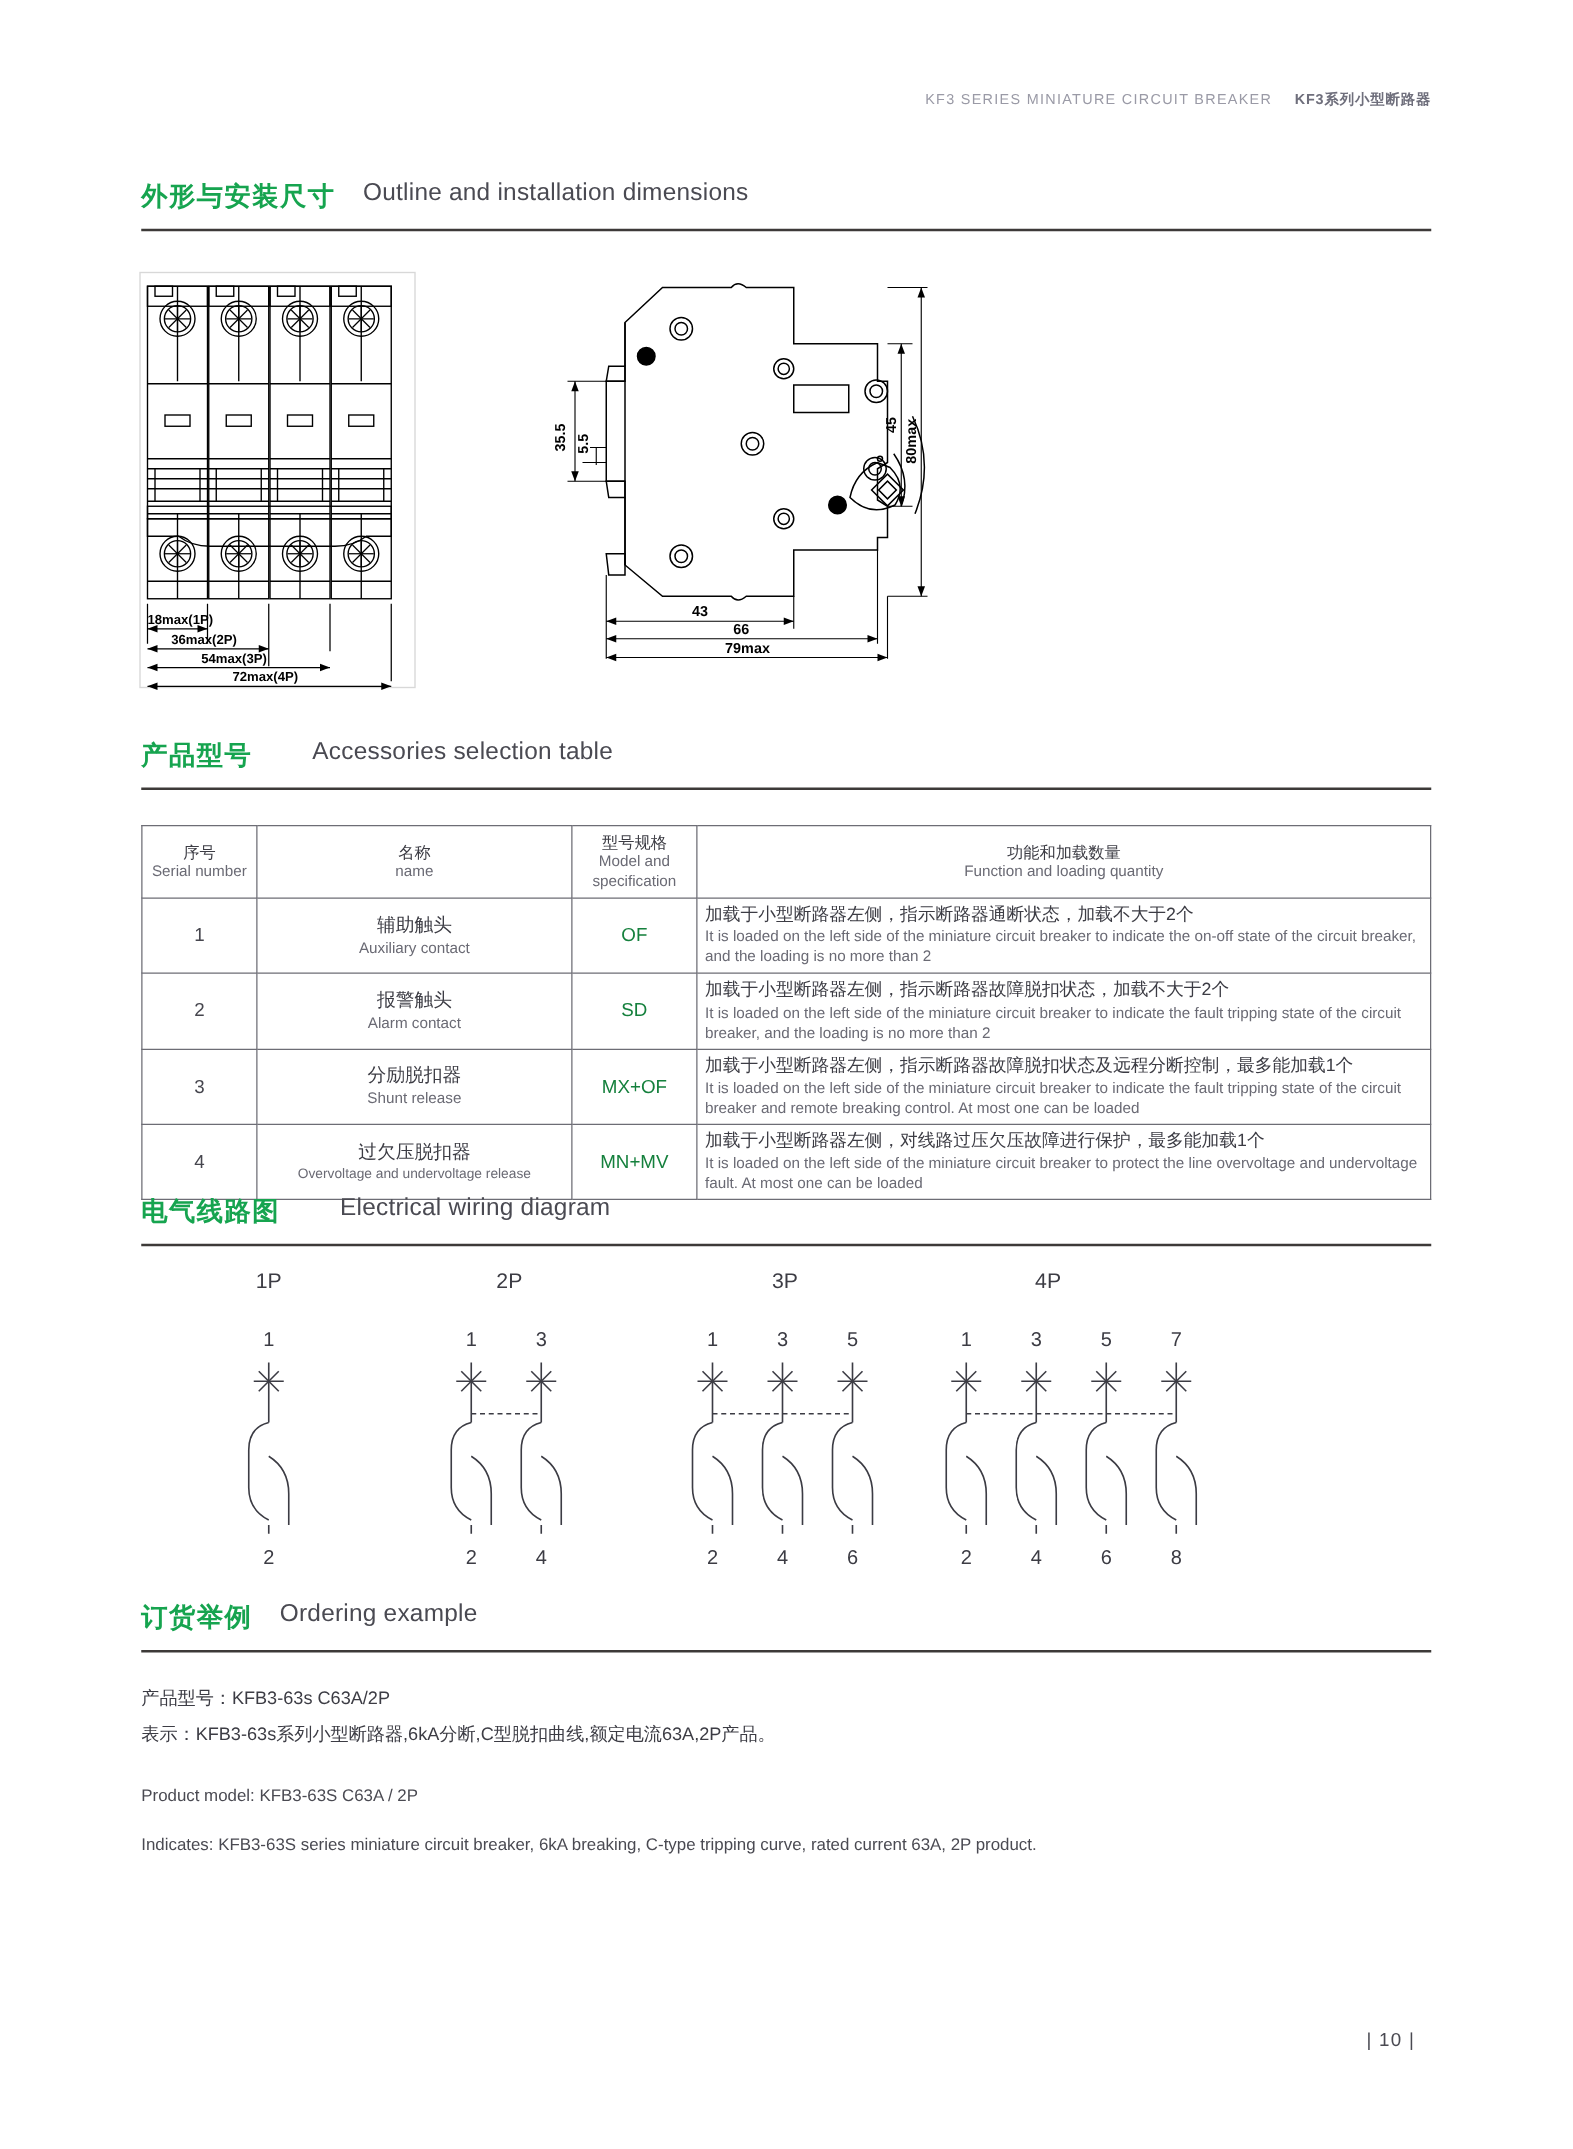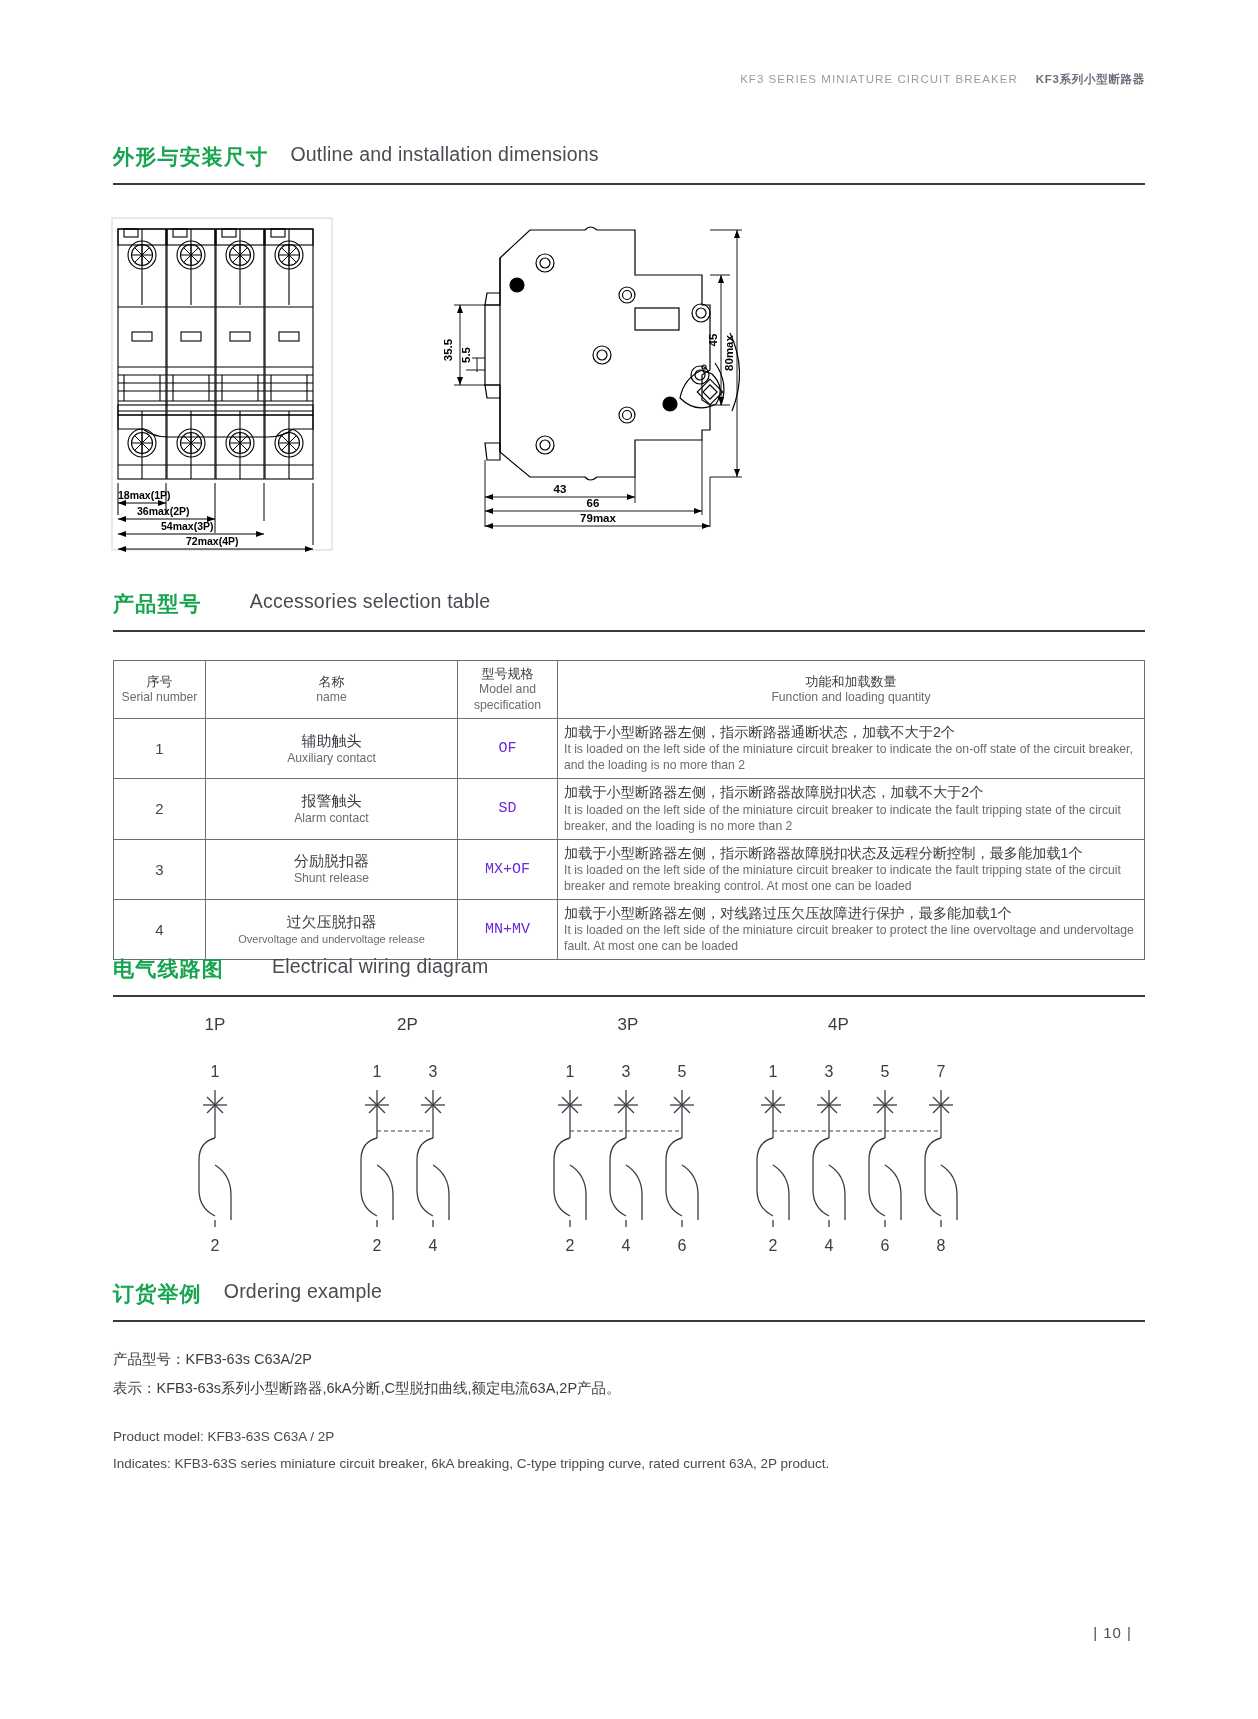--- a/index.html
+++ b/index.html
@@ -35,37 +35,37 @@
               table-layout: fixed; }
   table.acc td, table.acc th { border: 1px solid #6d6d75; vertical-align: middle; padding: 4px 6px; }
   .c-cn { font-size: 15px; color: #3c3c44; display: block; line-height: 1.32; }
   .c-en { font-size: 12.2px; color: #6a6a74; display: block; line-height: 1.3; }
   .col-no  { width: 92px;  text-align: center; }
   .col-nm  { width: 252px; text-align: center; }
   .col-md  { width: 100px; text-align: center; }
   .col-fn  { text-align: left; padding-left: 9px; }
   .hd .c-cn { font-size: 13px; }
   .serial { font-size: 15px; color: #46464e; }
-  .model  { font-size: 15px; color: #6d28d9; font-family: Liberation Mono, monospace; }
+  .model  { font-size: 15px; color: #15803d; }
   .nm-en-small { font-size: 11px; }
   .fn-cn { font-size: 14.2px; color: #3c3c44; line-height: 1.38; }
   .fn-en { font-size: 12.2px; color: #6a6a74; line-height: 1.3; }
 
   
   .wire-row { position: absolute; left: 113px; width: 1032px; height: 250px; }
   .wire-grp { position: absolute; top: 0; }
   .wire-title { font-size: 17px; color: #3c3c44; text-align: center; }
   .wlab { font-family: "Liberation Sans", sans-serif; font-size: 16px; fill: #3c3c44; text-anchor: middle; }
   .wln { stroke: #3c3c44; fill: none; stroke-width: 1.3; }
   .wdash { stroke: #3c3c44; fill: none; stroke-width: 1.1; stroke-dasharray: 4 3; }
 
   
   .order { position: absolute; left: 113px; width: 1032px; }
   .ord-line { font-size: 14.5px; color: #3c3c44; line-height: 2.0; }
-  .ord-line.en { font-size: 13.5px; color: #4a4a52; }
+  .ord-line.en { font-size: 13.5px; color: #4a4a52; margin-top: 12px; }
 
   .pageno { position: absolute; right: 126px; bottom: 78px; font-size: 15px; color: #4a4a52; letter-spacing: 1px; }
 </style>
 </head>
 <body>
 
 <div class="page">
 
   <div class="rh">
     <span class="rh-en">KF3 SERIES MINIATURE CIRCUIT BREAKER</span>

